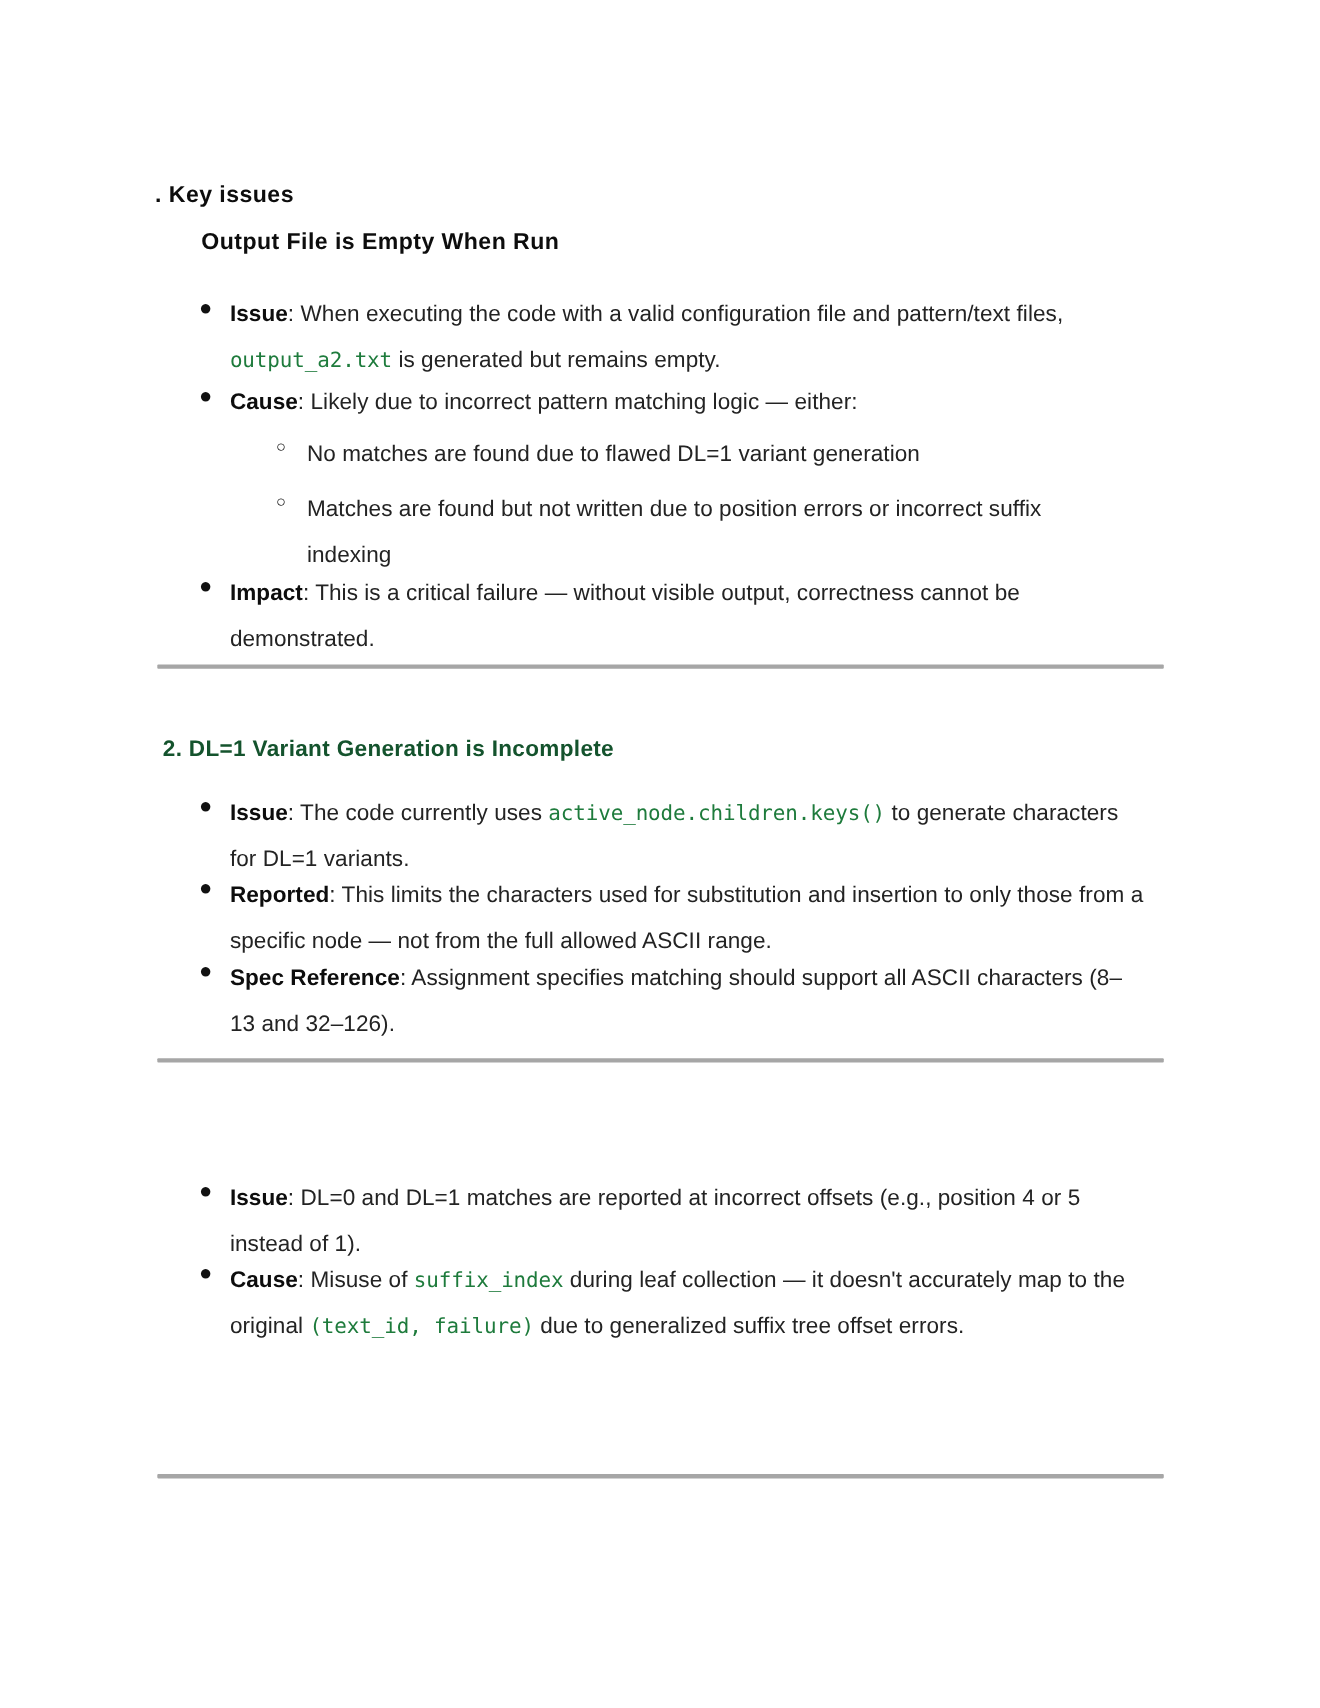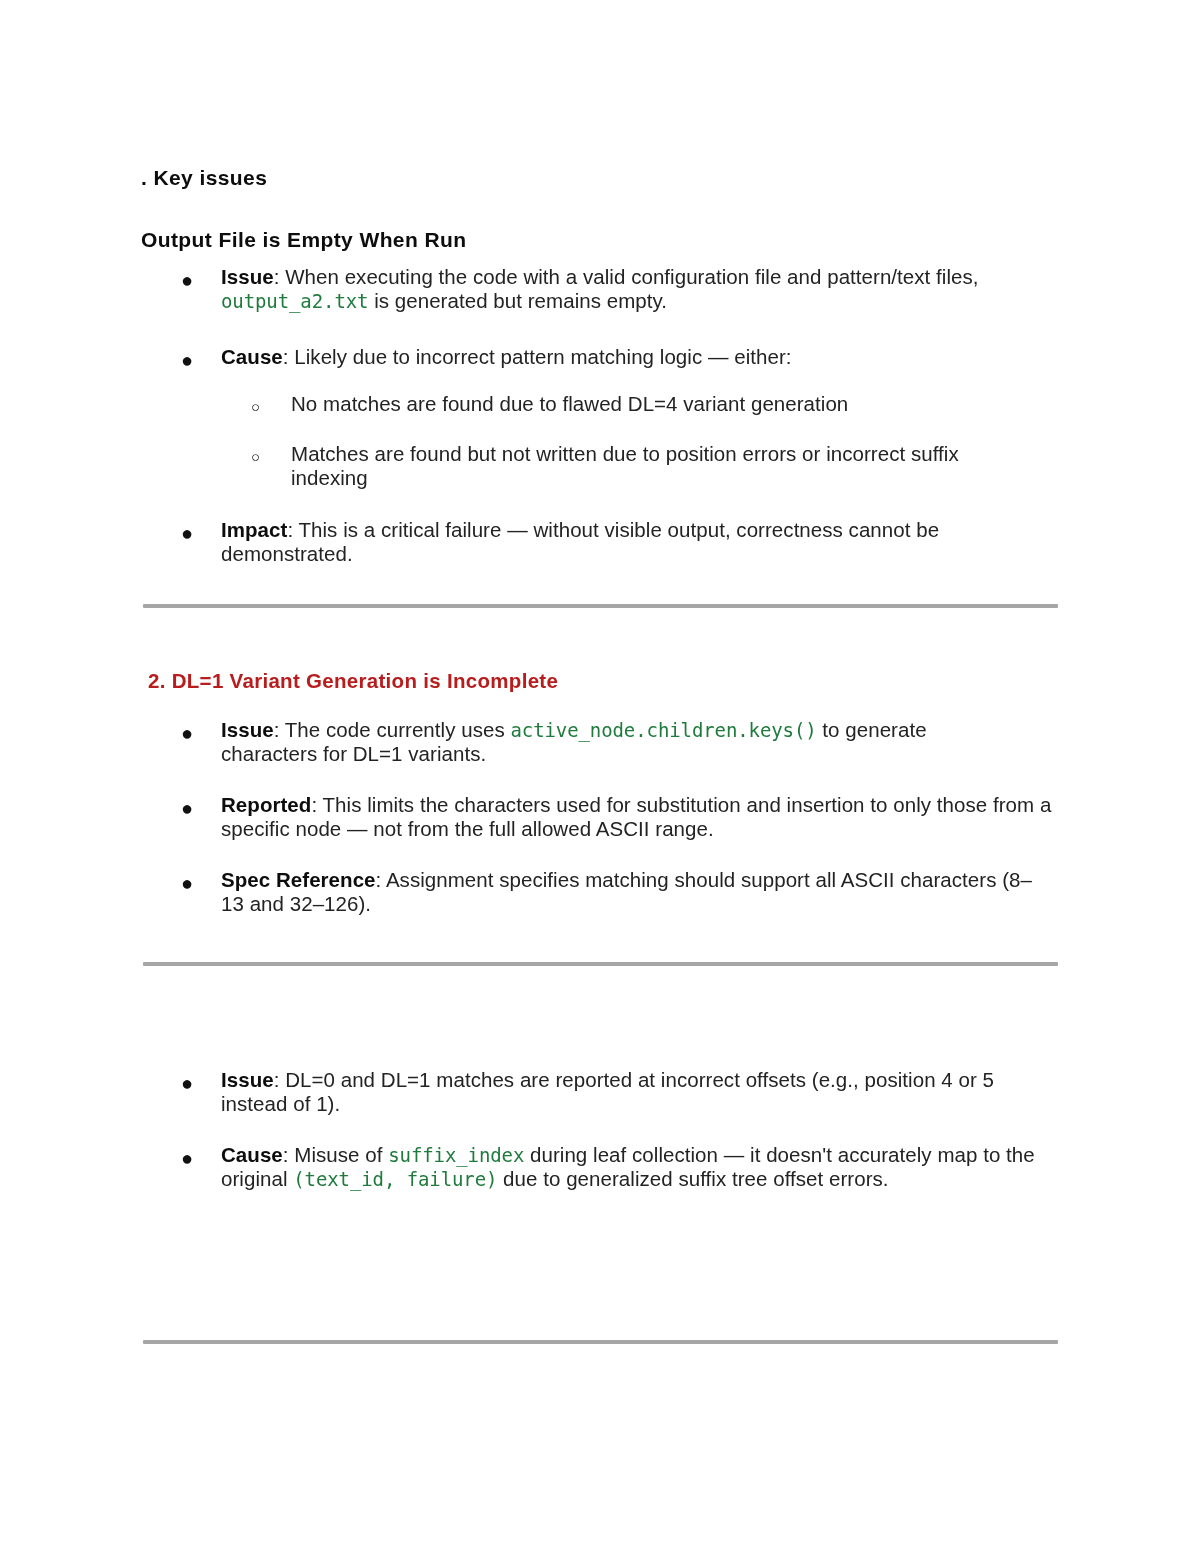--- a/index.html
+++ b/index.html
@@ -31,44 +31,44 @@
     font-size: 21px;
     letter-spacing: 0.4px;
     color: #0d0d0d;
     white-space: nowrap;
   }
   .h-sub {
     position: absolute;
     font-weight: bold;
     font-size: 20.5px;
     letter-spacing: 0.3px;
-    color: #b91c1c;
+    color: #14532d;
     white-space: nowrap;
   }
 
   
   .bullet {
     position: absolute;
     display: block;
   }
   .bullet .marker {
     position: absolute;
     left: 0;
     top: 0;
     width: 22px;
     font-size: 20px;
     line-height: 30px;
     color: #111;
     text-align: left;
   }
   .bullet .btext {
     display: block;
-    margin-left: 40px;
+    margin-left: 28px;
     font-size: 20.5px;
-    line-height: 24px;
+    line-height: 42px;
     color: #232323;
     letter-spacing: 0.05px;
   }
   .sub .marker {
     font-size: 15px;
   }
   .plain {
     position: absolute;
     font-size: 20.5px;
     line-height: 30px;
@@ -96,35 +96,35 @@
     border-radius: 1px;
   }
 </style>
 </head>
 <body>
 
 <div class="page">
 
   <div class="h-main" style="top:166px;">. Key issues</div>
 
-  <div class="h-main" style="top:228px;">Output File is Empty When Run</div>
+  <div class="h-main" style="top:208px;margin-left:42px;">Output File is Empty When Run</div>
 
   <div class="bullet" style="top:265px; left:181px; width:838px;">
     <span class="marker">●</span>
     <span class="btext"><b class="lbl">Issue</b><span>: When executing the code with a valid configuration file and pattern/text files, </span><code>output_a2.txt</code><span> is generated but remains empty.</span></span>
   </div>
 
   <div class="bullet" style="top:345px; left:181px; width:838px;">
     <span class="marker">●</span>
     <span class="btext"><b class="lbl">Cause</b><span>: Likely due to incorrect pattern matching logic — either:</span></span>
   </div>
 
   <div class="bullet sub" style="top:392px; left:251px; width:768px;">
     <span class="marker">○</span>
-    <span class="btext">No matches are found due to flawed DL=4 variant generation</span>
+    <span class="btext">No matches are found due to flawed DL=1 variant generation</span>
   </div>
 
   <div class="bullet sub" style="top:442px; left:251px; width:742px;">
     <span class="marker">○</span>
     <span class="btext">Matches are found but not written due to position errors or incorrect suffix indexing</span>
   </div>
 
   <div class="bullet" style="top:518px; left:181px; width:838px;">
     <span class="marker">●</span>
     <span class="btext"><b class="lbl">Impact</b><span>: This is a critical failure — without visible output, correctness cannot be demonstrated.</span></span>

